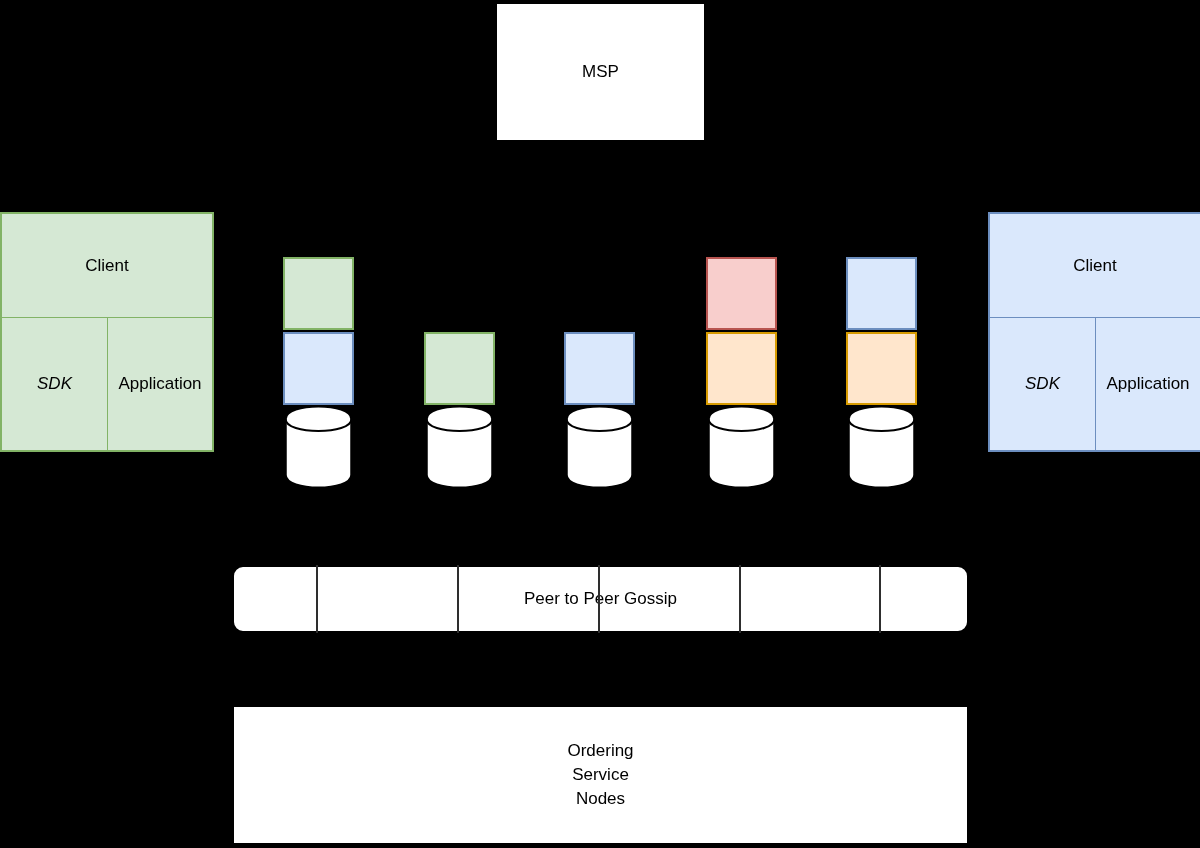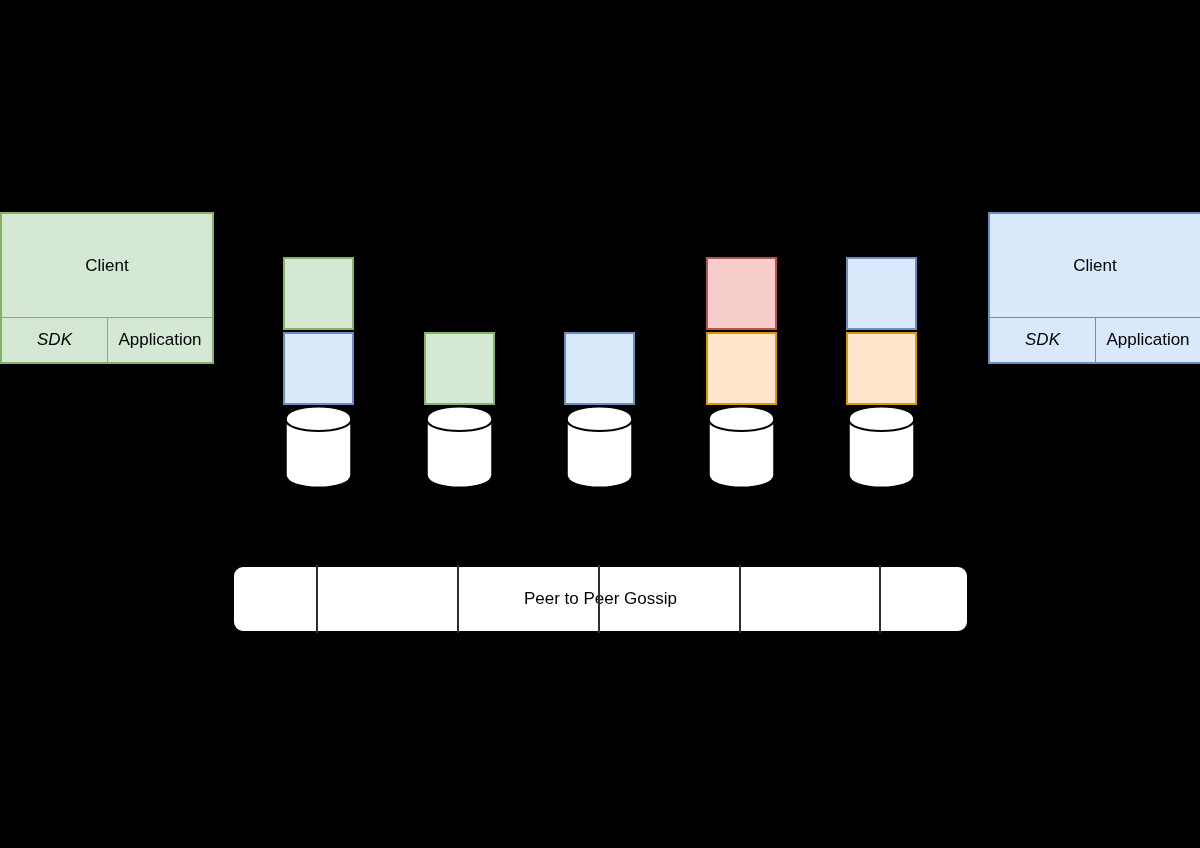--- a/index.html
+++ b/index.html
@@ -8,21 +8,21 @@
     background:#000; font-family:"Liberation Sans", sans-serif; color:#000;
   }
   .whitebox {
     position:absolute; background:#fff; border:2px solid #000; box-sizing:border-box;
     display:flex; align-items:center; justify-content:center; font-size:17px;
   }
   .msp { left:495px; top:2px; width:211px; height:140px; }
 
   
   .client {
-    position:absolute; top:212px; width:214px; height:152px; box-sizing:border-box;
+    position:absolute; top:212px; width:214px; height:240px; box-sizing:border-box;
     display:flex; flex-direction:column; font-size:17px;
   }
   .client.left  { left:0;     background:#d5e8d4; border:2px solid #82b366; --stroke:#82b366; }
   .client.right { left:988px; background:#dae8fc; border:2px solid #6c8ebf; --stroke:#6c8ebf; }
   .client .title {
     flex:0 0 103px; display:flex; align-items:center; justify-content:center;
     border-bottom:1px solid var(--stroke);
   }
   .client .row { flex:1; display:flex; }
   .client .cell {
@@ -64,20 +64,23 @@
     background:#fff; border:2px solid #000; box-sizing:border-box;
     display:flex; flex-direction:column; align-items:center; justify-content:center;
     font-size:17px; line-height:24px; text-align:center;
   }
 </style>
 </head>
 <body>
 
 <div class="stage">
 
+  <div class="whitebox msp">
+    <span>MSP</span>
+  </div>
 
   <div class="arrowhead left"></div>
   <div class="arrowhead right"></div>
 
   <div class="client left">
     <div class="title">Client</div>
     <div class="row">
       <div class="cell sdk">SDK</div>
       <div class="cell app">Application</div>
     </div>
@@ -134,14 +137,19 @@
 
   <div class="gossip">
     <span>Peer to Peer Gossip</span>
   </div>
   <div class="gossip-divider" style="left:316px"></div>
   <div class="gossip-divider" style="left:457px"></div>
   <div class="gossip-divider" style="left:598px"></div>
   <div class="gossip-divider" style="left:739px"></div>
   <div class="gossip-divider" style="left:879px"></div>
 
+  <div class="ordering">
+    <div>Ordering</div>
+    <div>Service</div>
+    <div>Nodes</div>
+  </div>
 
 </div>
 
 </body></html>

